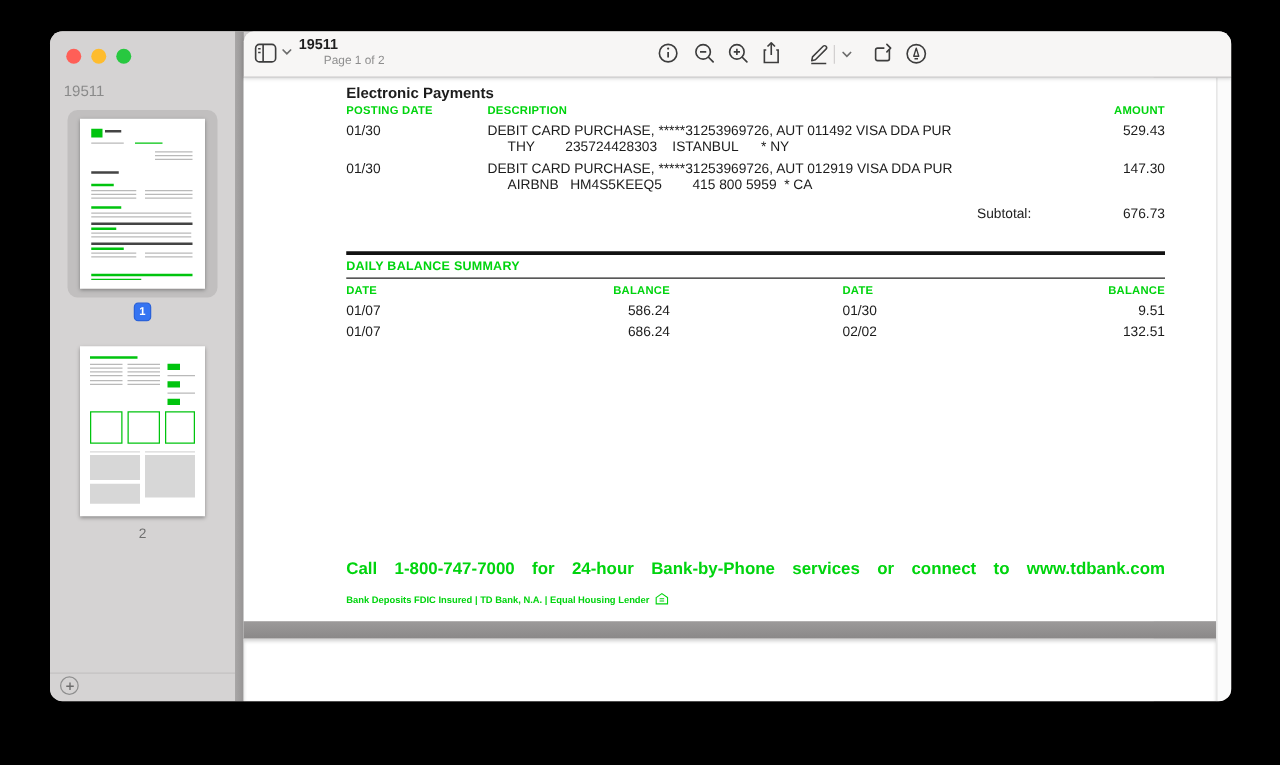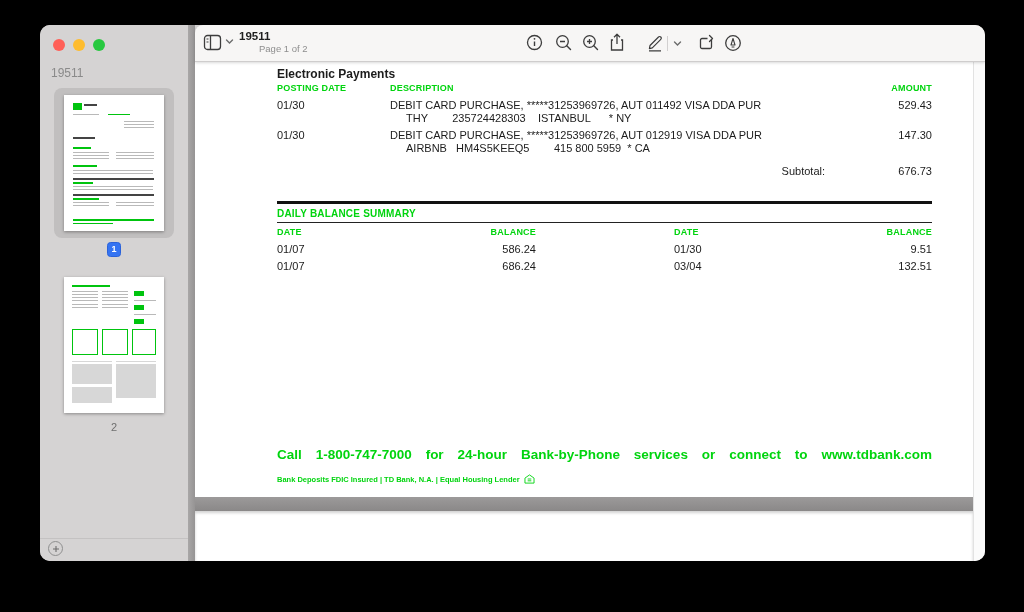--- a/index.html
+++ b/index.html
@@ -255,21 +255,21 @@
         <div class="abs gh" style="left:397px;top:165px;">DATE</div>
         <div class="abs gh r" style="right:0;top:165px;">BALANCE</div>
 
         <div class="abs body-t" style="left:0;top:181px;">01/07</div>
         <div class="abs body-t r" style="left:0;top:181px;width:259px;">586.24</div>
         <div class="abs body-t" style="left:397px;top:181px;">01/30</div>
         <div class="abs body-t r" style="right:0;top:181px;">9.51</div>
 
         <div class="abs body-t" style="left:0;top:198px;">01/07</div>
         <div class="abs body-t r" style="left:0;top:198px;width:259px;">686.24</div>
-        <div class="abs body-t" style="left:397px;top:198px;">03/04</div>
+        <div class="abs body-t" style="left:397px;top:198px;">02/02</div>
         <div class="abs body-t r" style="right:0;top:198px;">132.51</div>
 
         <div class="abs call" style="left:0;top:385px;width:655px;">Call 1-800-747-7000 for 24-hour Bank-by-Phone services or connect to www.tdbank.com</div>
         <div class="abs foot" style="left:0;top:412px;">
           <span>Bank Deposits FDIC Insured | TD Bank, N.A. | Equal Housing Lender</span>
           <svg class="ic" width="11" height="10" viewBox="0 0 12 11">
             <path d="M1 4.5L6 1l5 3.5V10H1z" fill="none" stroke="#00d40e" stroke-width="1"></path>
             <line x1="4" y1="5.5" x2="8" y2="5.5" stroke="#00d40e" stroke-width="1"></line>
             <line x1="4" y1="7.5" x2="8" y2="7.5" stroke="#00d40e" stroke-width="1"></line>
           </svg>

